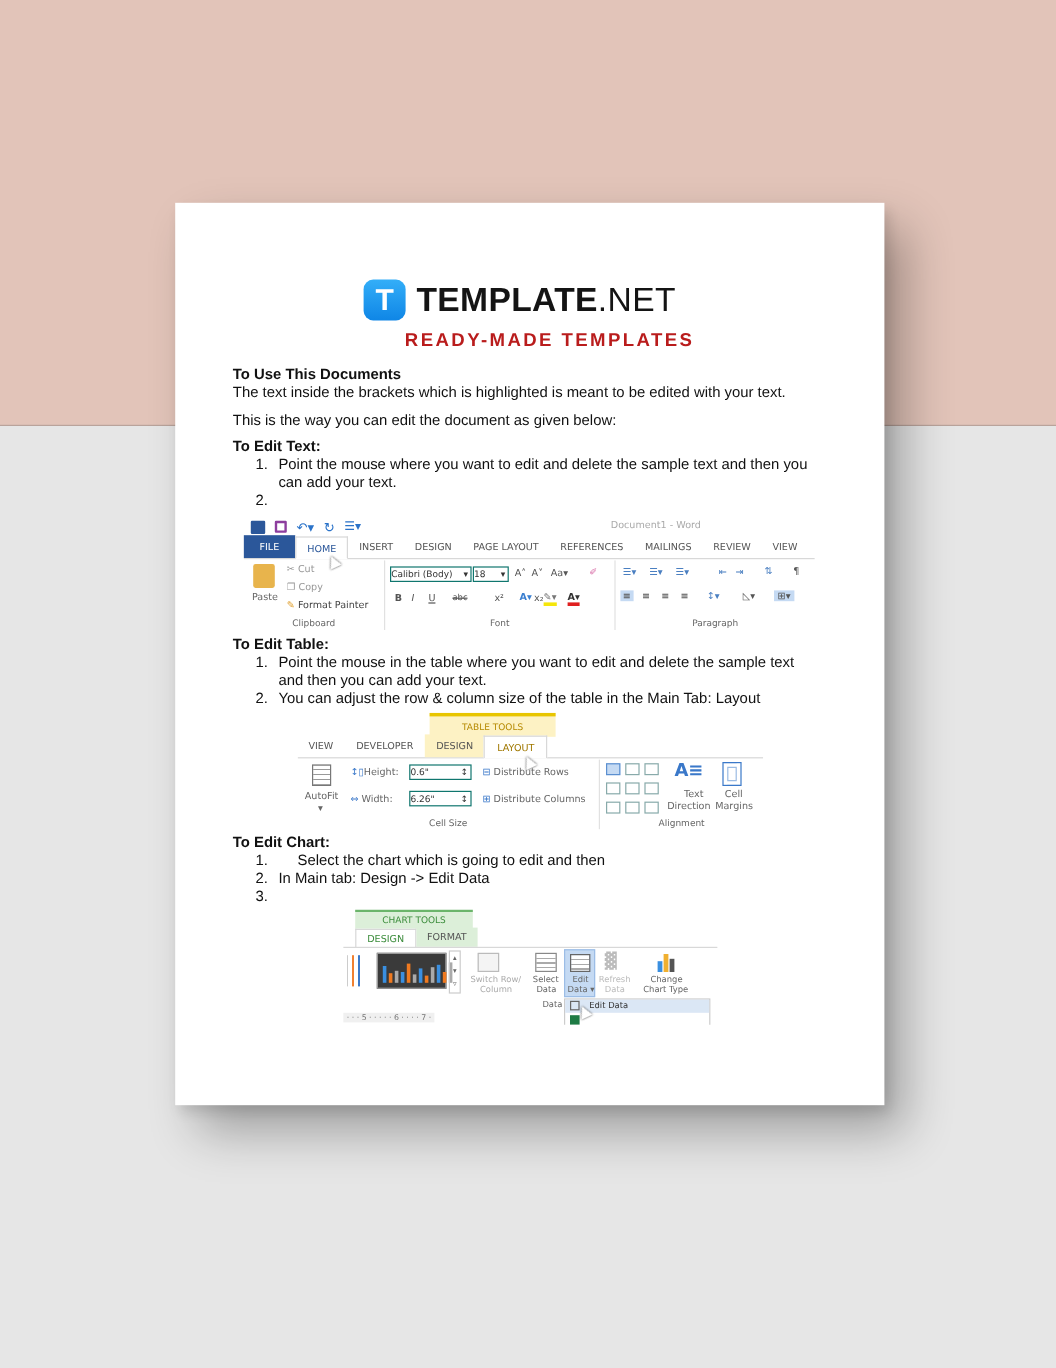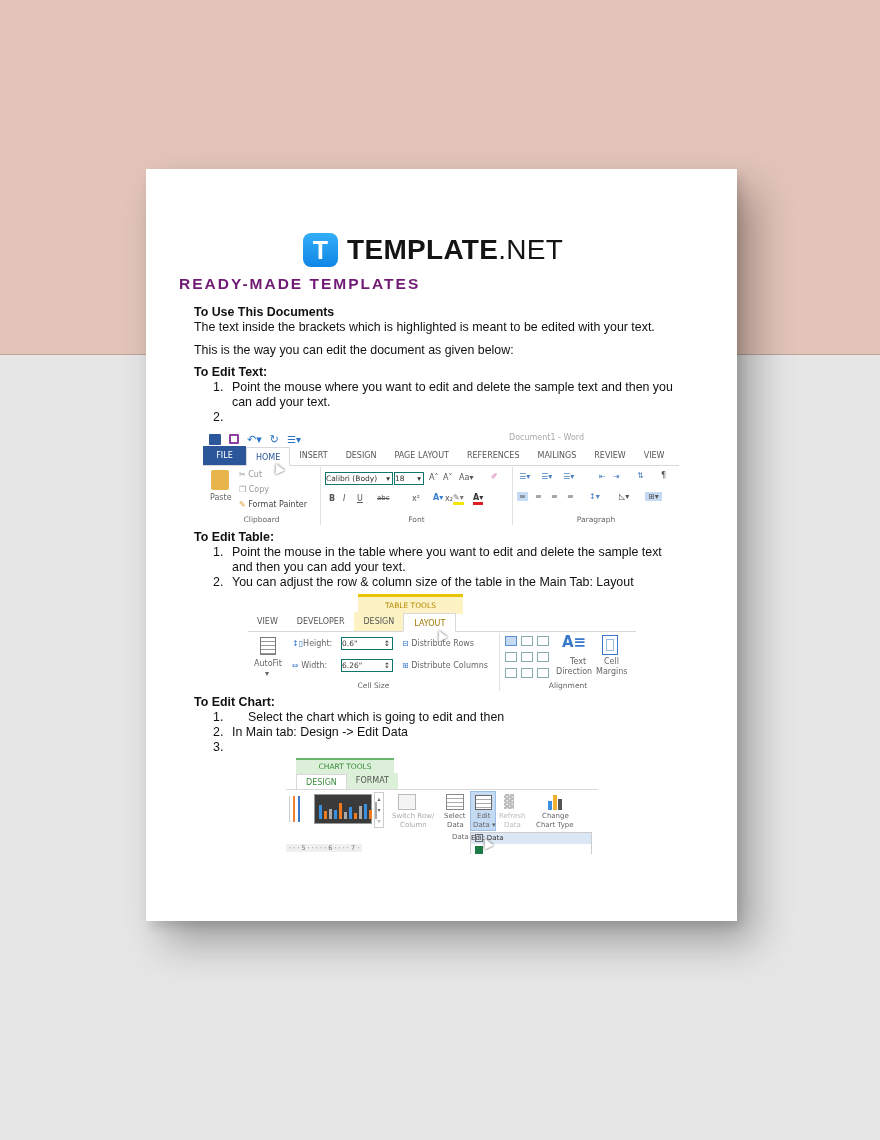--- a/index.html
+++ b/index.html
@@ -6,21 +6,21 @@
   html, body { width: 880px; height: 1140px; overflow: hidden; }
   body { position: relative; background: #e6e6e6; font-family: "Liberation Sans", sans-serif; }
   .bg-top { position: absolute; left: 0; top: 0; width: 880px; height: 355px; background: #e2c4b9; border-bottom: 1px solid #b9a39b; }
   .page { position: absolute; left: 146px; top: 169px; width: 591px; height: 752px; background: #ffffff;
           box-shadow: 18px 22px 38px rgba(0,0,0,0.30), 4px 6px 10px rgba(0,0,0,0.12); }
   .logo { position: absolute; left: 157px; top: 64px; height: 34px; display: flex; align-items: center; }
   .logo-badge { width: 35px; height: 34px; border-radius: 8px; background: linear-gradient(180deg,#33aef8,#0f86e6);
                 color: #fff; font-weight: bold; font-size: 25px; display: flex; align-items: center; justify-content: center; }
   .logo-text { margin-left: 9px; font-size: 28px; font-weight: bold; color: #141414; letter-spacing: 0.3px; }
   .logo-text .net { font-weight: normal; }
-  .tagline { position: absolute; left: 0; width: 591px; top: 106px; text-align: left; font-weight: bold; font-size: 15.5px; letter-spacing: 2px; color: #701a75; padding-left: 33px; }
+  .tagline { position: absolute; left: 0; width: 591px; top: 106px; text-align: center; font-weight: bold; font-size: 15.5px; letter-spacing: 2px; color: #b91c1c; padding-left: 33px; }
   .txt { position: absolute; font-size: 12.4px; color: #111; line-height: 15px; white-space: nowrap; }
   .b { font-weight: bold; }
   .num { position: absolute; font-size: 12.4px; color: #111; line-height: 15px; }
 
   
   .shot { position: absolute; background: #fff; font-family: "DejaVu Sans", sans-serif; color: #444; overflow: hidden; }
   .r1 { left: 57px; top: 259px; width: 476px; height: 100px; }
   .r1 .qa { position: absolute; left: 6px; top: 4px; height: 14px; display: flex; gap: 8px; align-items: center; font-size: 10px; }
   .r1 .wordicon { width: 12px; height: 11px; background: #2b579a; border-radius: 1px; }
   .r1 .save { width: 10px; height: 10px; border: 2px solid #8d3e9e; border-radius: 1px; }
@@ -234,21 +234,21 @@
     <div class="sm" style="left:218px;top:63px;color:#bbb;font-size:7px;">Data</div>
     <div style="position:absolute;left:262px;top:36px;display:flex;gap:1px;align-items:flex-end;height:16px;">
       <div style="width:4px;height:9px;background:#3a8fe0;"></div>
         <div style="width:4px;height:15px;background:#f0b030;"></div>
         <div style="width:4px;height:11px;background:#555;"></div>
     </div>
     <div class="sm" style="left:256px;top:54px;font-size:7px;">Change</div>
     <div class="sm" style="left:250px;top:63px;font-size:7px;">Chart Type</div>
     <div class="sm" style="left:166px;top:75px;font-size:7px;">Data</div>
     <div style="position:absolute;left:184px;top:74px;width:122px;height:24px;background:#fff;border:1px solid #ccc;">
-      <div style="position:absolute;left:0;top:0;width:120px;height:11px;background:#dbe7f5;font-size:7px;line-height:11px;color:#333;">Edit Data</div>
+      <div style="position:absolute;left:0;top:0;width:120px;height:11px;background:#dbe7f5;font-size:7px;line-height:11px;padding-left:20px;color:#333;">Edit Data</div>
       <div style="position:absolute;left:4px;top:1px;width:8px;height:8px;border:1px solid #666;"></div>
       <div style="position:absolute;left:0;top:12px;width:120px;height:11px;font-size:10px;line-height:11px;padding-left:20px;color:#333;margin-top:16px;">Edit Data in Excel 2013</div>
       <div style="position:absolute;left:4px;top:13px;width:8px;height:8px;background:#1e7b45;"></div>
     </div>
     <div class="cursor" style="left:196px;top:80px;"></div>
     <div class="sm" style="left:0;top:86px;font-size:6.5px;color:#777;background:#f0f0f0;padding:0 3px;">· · · 5 · · · · · 6 · · · · 7 ·</div>
   </div>
 
 </div>
 

